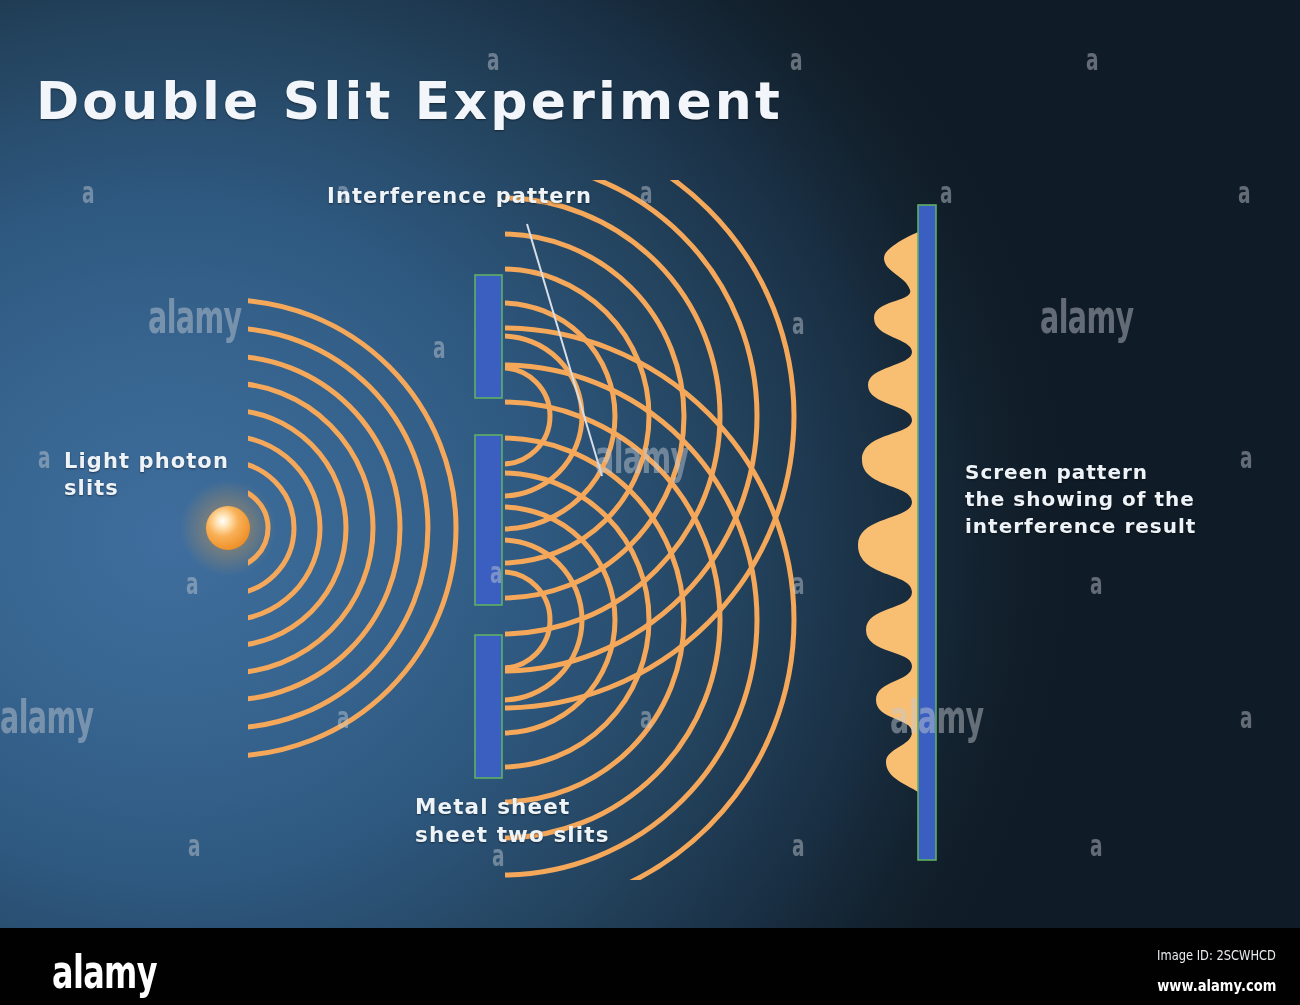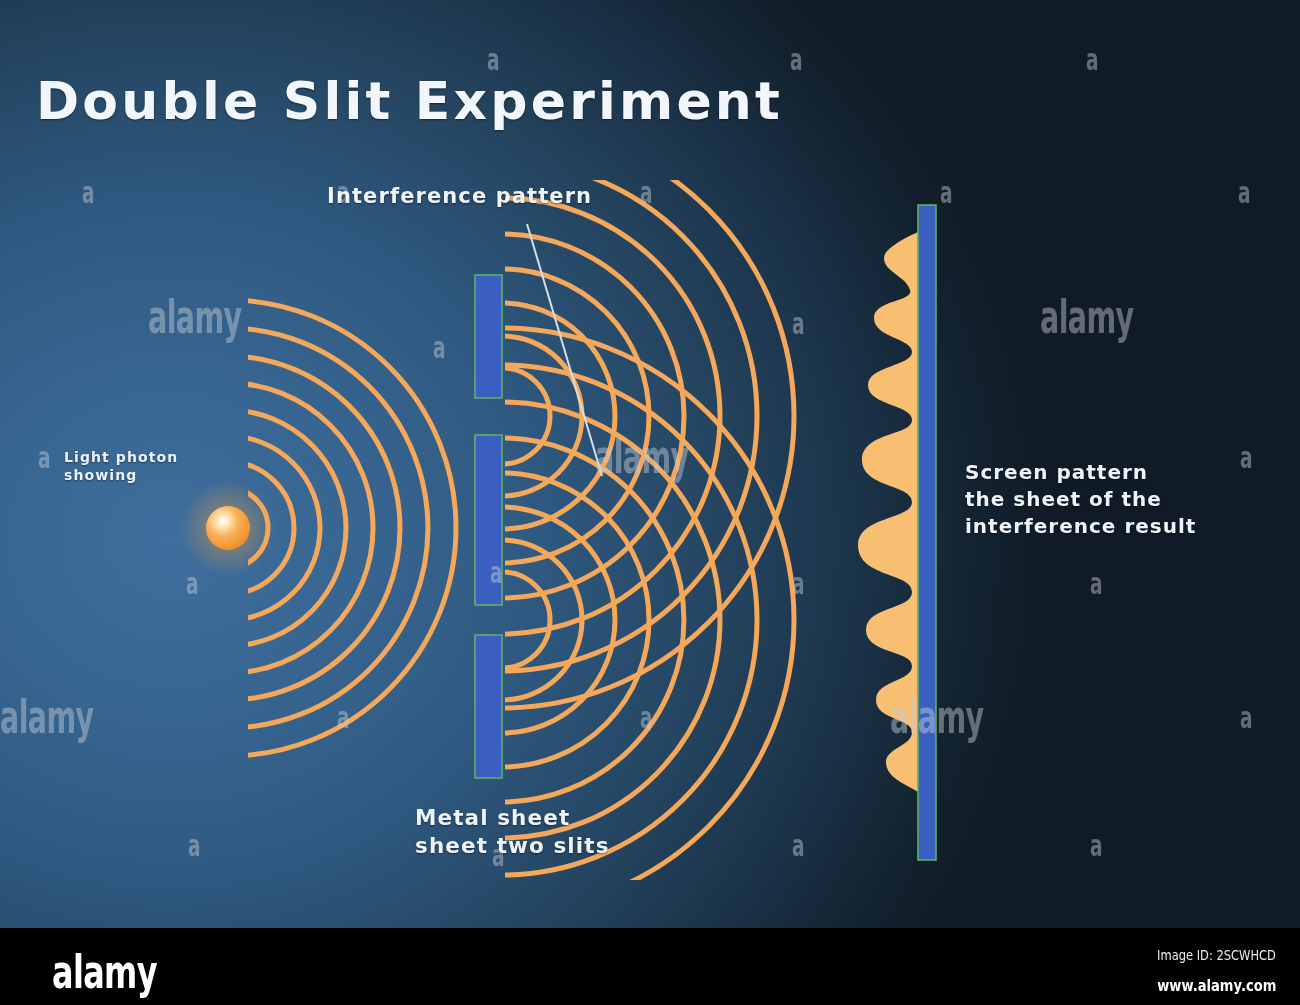--- a/index.html
+++ b/index.html
@@ -18,22 +18,22 @@
         #3f6e9e 0%, #376590 22%, #2e587f 42%, #24445f 62%, #1a3146 78%, #13222f 90%, #0f1b26 100%),
       linear-gradient(118deg,#2d5682 0%,#234763 38%,#16293a 68%,#0d161f 100%);
   }
   #canvas svg{position:absolute;left:0;top:0;}
 
   
   .lbl{position:absolute;color:#eef3f8;letter-spacing:1.6px;line-height:1.30;
        white-space:pre;text-shadow:0 1px 2px rgba(0,0,0,.45);font-weight:bold;}
   #title{left:36px;top:68px;font-size:52px;letter-spacing:3.2px;color:#f2f6fa;font-weight:700;}
   #lbl-interference{left:327px;top:183px;font-size:21px;letter-spacing:1.1px;}
-  #lbl-source{left:64px;top:448px;font-size:14px;letter-spacing:1.1px;}
-  #lbl-metal{left:415px;top:793px;font-size:21.5px;letter-spacing:1.1px;margin-top:11px;}
+  #lbl-source{left:64px;top:448px;font-size:21px;letter-spacing:1.1px;}
+  #lbl-metal{left:415px;top:793px;font-size:21.5px;letter-spacing:1.1px;}
   #lbl-screen{left:965px;top:459px;font-size:20px;letter-spacing:1.0px;line-height:1.34;}
 
   
   .wm{position:absolute;color:#c6ccd4;opacity:.46;font-weight:700;
       font-family:"DejaVu Sans","Liberation Sans",sans-serif;pointer-events:none;
       transform:scaleX(.62);transform-origin:left top;}
   .wm-a{font-size:30px;}
   .wm-word{font-size:46px;letter-spacing:-1px;}
 
   
@@ -168,25 +168,25 @@
     <span class="wm wm-a" style="left:1240px;top:700px;">a</span>
     <span class="wm wm-a" style="left:188px;top:828px;">a</span>
     <span class="wm wm-a" style="left:492px;top:838px;">a</span>
     <span class="wm wm-a" style="left:792px;top:828px;">a</span>
     <span class="wm wm-a" style="left:1090px;top:828px;">a</span>
 
     <div class="lbl" id="title">Double Slit Experiment</div>
 
     <div class="lbl" id="lbl-interference">Interference pattern</div>
 
-    <div class="lbl" id="lbl-source"><span>Light photon</span><br><span>showing</span></div>
+    <div class="lbl" id="lbl-source"><span>Light photon</span><br><span>slits</span></div>
 
     <div class="lbl" id="lbl-metal"><span>Metal sheet</span><br><span>sheet two slits</span></div>
 
-    <div class="lbl" id="lbl-screen"><span>Screen pattern</span><br><span>the sheet of the</span><br><span>interference result</span></div>
+    <div class="lbl" id="lbl-screen"><span>Screen pattern</span><br><span>the showing of the</span><br><span>interference result</span></div>
   </div>
 
   <div id="footer">
     <div id="alamy-logo">alamy</div>
     <div id="img-id">Image ID: 2SCWHCD</div>
     <div id="site">www.alamy.com</div>
   </div>
 
 </div>
 

